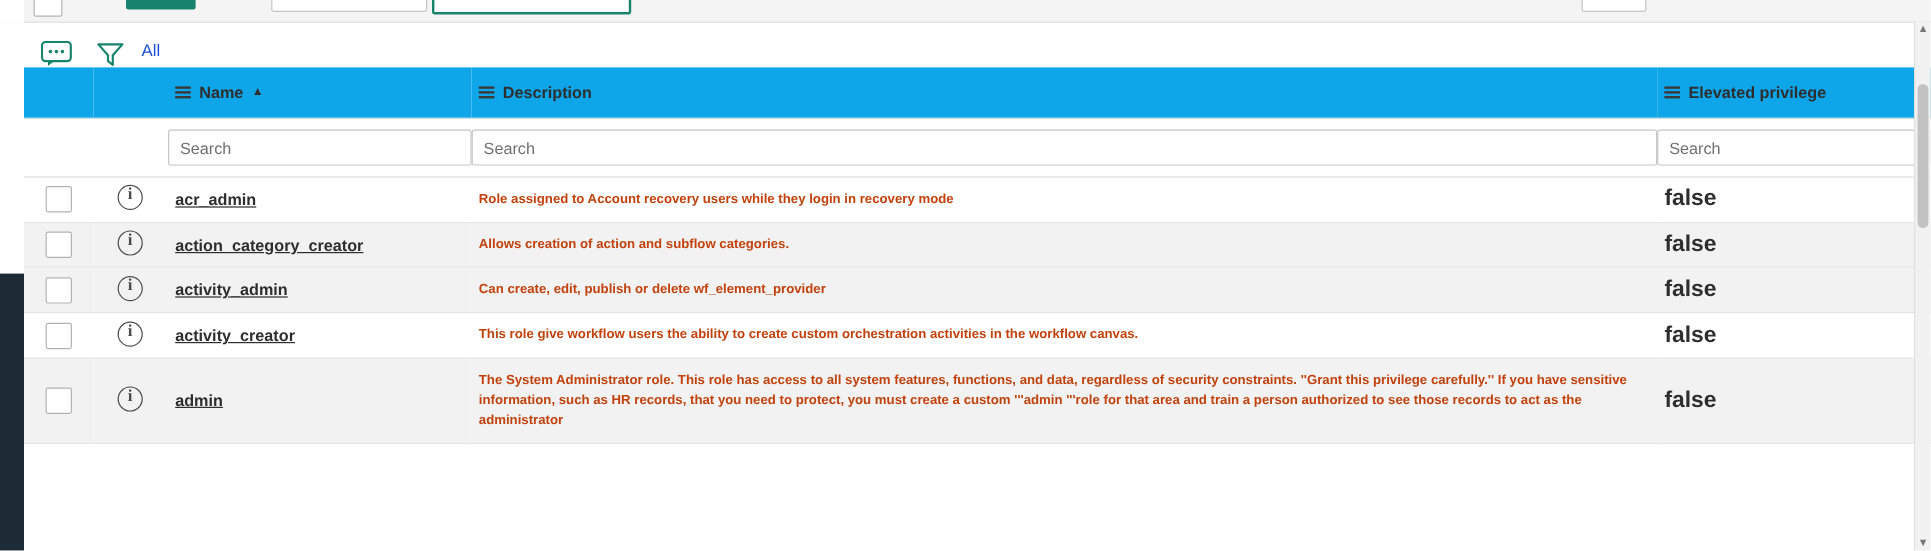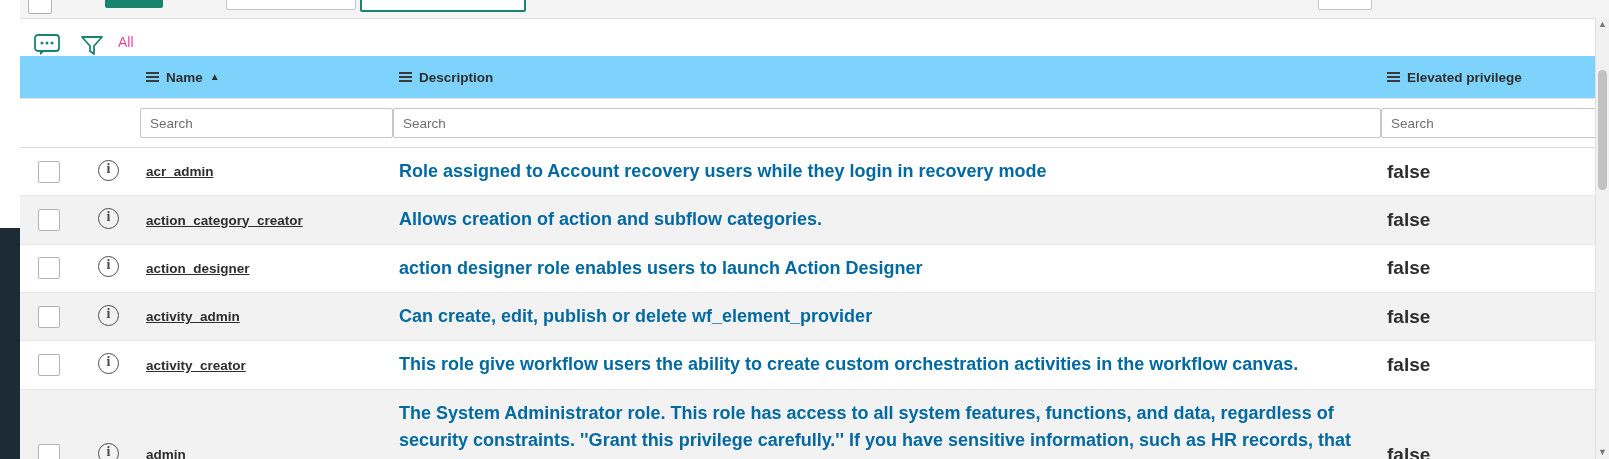--- a/index.html
+++ b/index.html
@@ -100,21 +100,21 @@
     cursor: pointer;
   }
   .ic-bubble { left: 12px; top: 12px; width: 30px; height: 26px; }
   .ic-filter { left: 58px; top: 12px; width: 28px; height: 26px; }
   .ic-gear   { left: 12px; top: 46px; width: 30px; height: 26px; }
   .ic-search { left: 58px; top: 46px; width: 30px; height: 26px; }
   .all-label {
     position: absolute;
     left: 98px; top: 14px;
     font-size: 14px;
-    color: #ec4899;
+    color: #1d4ed8;
     cursor: pointer;
   }
 
   
   .table-wrap {
     position: absolute;
     left: 20px; top: 56px;
     width: 1589px;
     height: 403px;
     overflow: hidden;
@@ -130,21 +130,21 @@
   col.c-info  { width: 62px; }
   col.c-name  { width: 253px; }
   col.c-desc  { width: 988px; }
   col.c-priv  { width: 228px; }
 
   thead th {
     height: 42px;
     padding: 0 0 0 0;
     text-align: left;
     vertical-align: middle;
-    background: #7dd3fc;
+    background: #0ea5e9;
     border-bottom: 1px solid #e3e3e3;
     font-weight: bold;
     font-size: 13.5px;
     color: #2e2e2e;
   }
   .th-inner {
     display: flex;
     align-items: center;
     gap: 7px;
     padding-left: 6px;
@@ -236,22 +236,22 @@
   .cell-name { padding-left: 6px !important; }
   .name-link {
     color: #2e2e2e;
     text-decoration: underline;
     font-size: 13.5px;
     cursor: pointer;
   }
   .cell-desc {
     padding: 10px 14px 10px 6px !important;
     line-height: 1.52;
-    font-size: 18px;
-    color: #0369a1;
+    font-size: 11px;
+    color: #c2410c;
   }
   .cell-priv { padding-left: 6px !important; font-size: 19px; }
 
   
   .scrollbar {
     position: absolute;
     right: 0; top: 18px;
     width: 13px;
     height: 441px;
     background: #f1f1f1;
@@ -393,27 +393,20 @@
           <td class="cell-desc">Role assigned to Account recovery users while they login in recovery mode</td>
           <td class="cell-priv">false</td>
         </tr>
         <tr class="alt">
           <td class="cell-check"><span class="row-checkbox"></span></td>
           <td class="cell-info"><span class="info-icon"></span></td>
           <td class="cell-name"><a class="name-link">action_category_creator</a></td>
           <td class="cell-desc">Allows creation of action and subflow categories.</td>
           <td class="cell-priv">false</td>
         </tr>
-        <tr>
-          <td class="cell-check"><span class="row-checkbox"></span></td>
-          <td class="cell-info"><span class="info-icon"></span></td>
-          <td class="cell-name"><a class="name-link">action_designer</a></td>
-          <td class="cell-desc">action designer role enables users to launch Action Designer</td>
-          <td class="cell-priv">false</td>
-        </tr>
         <tr class="alt">
           <td class="cell-check"><span class="row-checkbox"></span></td>
           <td class="cell-info"><span class="info-icon"></span></td>
           <td class="cell-name"><a class="name-link">activity_admin</a></td>
           <td class="cell-desc">Can create, edit, publish or delete wf_element_provider</td>
           <td class="cell-priv">false</td>
         </tr>
         <tr>
           <td class="cell-check"><span class="row-checkbox"></span></td>
           <td class="cell-info"><span class="info-icon"></span></td>

